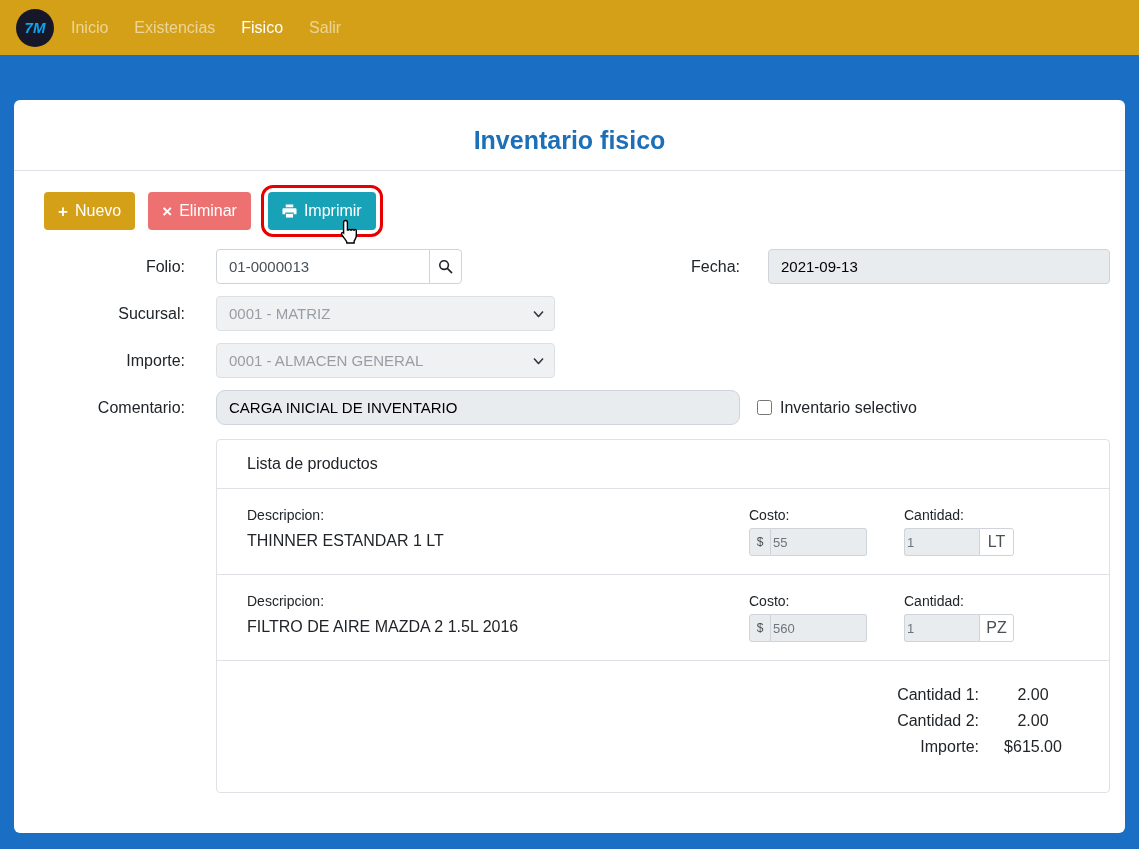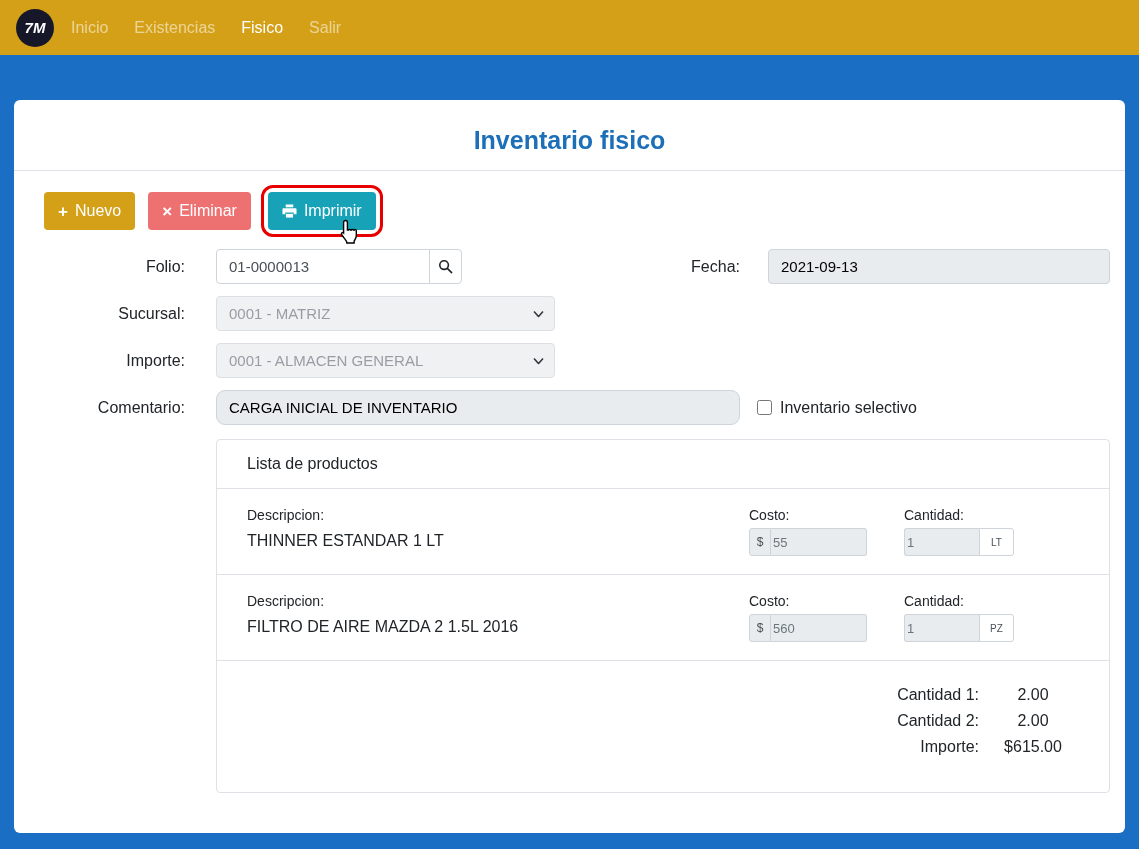--- a/index.html
+++ b/index.html
@@ -4,21 +4,21 @@
 <style>
   html,body { margin:0; padding:0; }
   body {
     width:1139px; height:849px; overflow:hidden;
     background:#1a6fc4;
     font-family:"Liberation Sans","DejaVu Sans",sans-serif;
     color:#212529;
   }
   
   .navbar { height:55px; background:#d4a017; display:flex; align-items:center; padding:0 16px; box-sizing:border-box; }
-  .brand { width:38px; height:38px; border-radius:50%; background:#17172a; color:#ffffff;
+  .brand { width:38px; height:38px; border-radius:50%; background:#17172a; color:#0ea5e9;
            display:flex; align-items:center; justify-content:center;
            font-weight:bold; font-style:italic; font-size:15px; flex:0 0 auto; cursor:pointer; }
   .nav-items { display:flex; margin-left:4px; }
   .nav-item { color:rgba(255,255,255,0.55); font-size:16px; padding:0 13px; text-decoration:none; cursor:pointer; }
   .nav-item.active { color:#ffffff; }
   
   .page-bg { padding:45px 14px 0; }
   .card { background:#ffffff; border-radius:6px; height:733px; padding:0 15px; box-sizing:border-box; overflow:hidden; }
   .title { text-align:center; color:#1d6fb8; font-size:25px; font-weight:600; margin:0; padding:26px 0 15px; }
   .divider { border-bottom:1px solid #dee2e6; margin:0 -15px; }
@@ -64,21 +64,21 @@
   .pgroup-costo { width:118px; flex:0 0 auto; }
   .pgroup-cant  { width:110px; flex:0 0 auto; margin-left:37px; }
   .igroup { display:flex; margin-top:5px; }
   .prefix { width:22px; height:28px; background:#e9ecef; border:1px solid #ced4da; border-radius:3px 0 0 3px;
             font-size:12px; color:#495057; display:flex; align-items:center; justify-content:center; box-sizing:border-box; }
   .pinput { width:96px; height:28px; background:#e9ecef; border:1px solid #ced4da; border-left:none;
             border-radius:0 3px 3px 0; text-align:left; font-size:13px; color:#6c757d;
             box-sizing:border-box; font-family:inherit; outline:none; }
   .qty { width:75px; border-left:1px solid #ced4da; border-right:none; border-radius:3px 0 0 3px; }
   .suffix { width:35px; height:28px; border:1px solid #ced4da; border-radius:0 3px 3px 0; background:#fff;
-            font-size:10px; color:#495057; display:flex; align-items:center; justify-content:center; box-sizing:border-box; }
+            font-size:16px; color:#495057; display:flex; align-items:center; justify-content:center; box-sizing:border-box; }
   .totals { padding:25px 22px 28px; }
   .trow { display:flex; justify-content:flex-end; font-size:16px; color:#212529; margin-bottom:8px; }
   .tvalue { width:108px; text-align:center; }
 </style>
 </head>
 <body>
 
 <nav class="navbar">
   <div class="brand">
     <span>7M</span>

